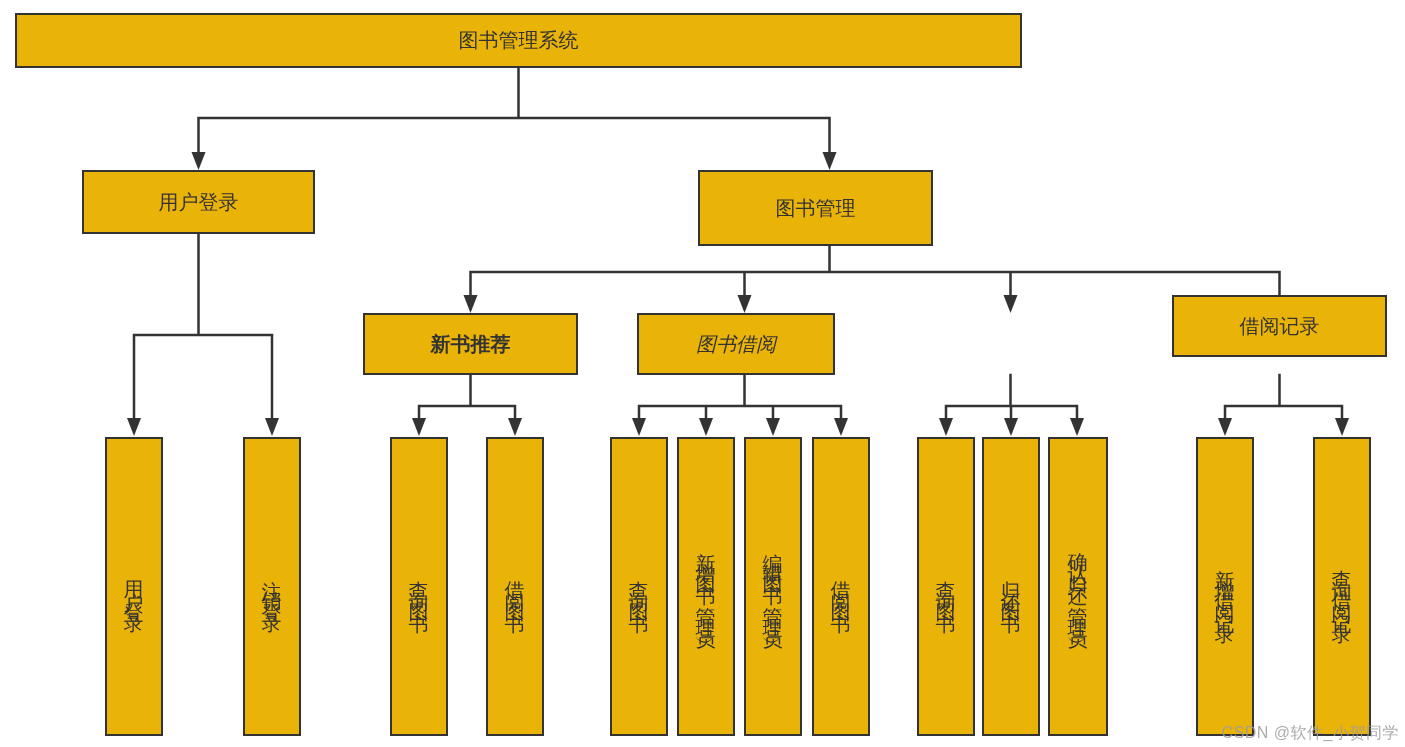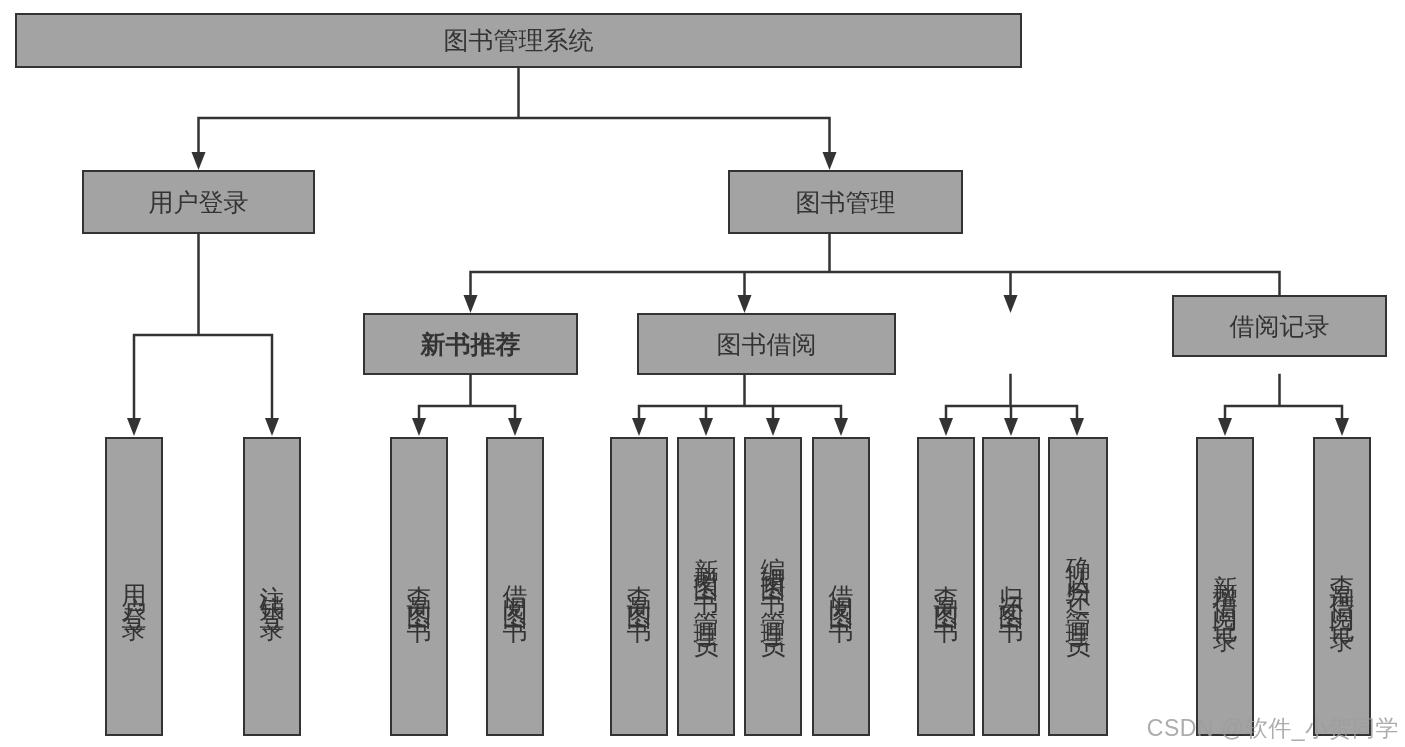--- a/index.html
+++ b/index.html
@@ -18,42 +18,42 @@
   .connectors {
     position: absolute;
     left: 0;
     top: 0;
     width: 1405px;
     height: 747px;
   }
   .node {
     position: absolute;
     box-sizing: border-box;
-    background: #a3a3a3;
+    background: #eab308;
     border: 2.5px solid #333333;
     color: #333333;
     display: flex;
     align-items: center;
     justify-content: center;
-    font-size: 25px;
+    font-size: 20px;
   }
   .node.h span {
     white-space: nowrap;
   }
   .node.v {
     writing-mode: vertical-rl;
     text-orientation: mixed;
     letter-spacing: 11px;
     line-height: 1;
   }
   .watermark {
     position: absolute;
     right: 6px;
     bottom: 3px;
-    font-size: 23px;
+    font-size: 16px;
     color: rgba(158, 158, 158, 0.85);
     letter-spacing: 0.5px;
     white-space: nowrap;
   }
 </style>
 </head>
 <body>
 
 <div class="canvas">
 
@@ -97,28 +97,28 @@
     </g>
   </svg>
 
   <div class="node h" style="left:15px; top:13px; width:1007px; height:55px;">
     <span>图书管理系统</span>
   </div>
 
   <div class="node h" style="left:82px; top:170px; width:233px; height:64px;">
     <span>用户登录</span>
   </div>
-  <div class="node h" style="left:728px; top:170px; width:235px; height:64px;text-align:right;">
+  <div class="node h" style="left:698px; top:170px; width:235px; height:76px;text-align:right;">
     <span>图书管理</span>
   </div>
 
   <div class="node h" style="left:363px; top:313px; width:215px; height:62px;font-weight:bold;">
     <span>新书推荐</span>
   </div>
-  <div class="node h" style="left:637px; top:313px; width:259px; height:62px;">
+  <div class="node h" style="left:637px; top:313px; width:198px; height:62px;font-style:italic;">
     <span>图书借阅</span>
   </div>
   <div class="node h" style="left:1172px; top:295px; width:215px; height:62px;">
     <span>借阅记录</span>
   </div>
 
   <div class="node v" style="left:105px; top:437px; width:58px; height:299px;">
     <span>用户登录</span>
   </div>
   <div class="node v" style="left:243px; top:437px; width:58px; height:299px;">

